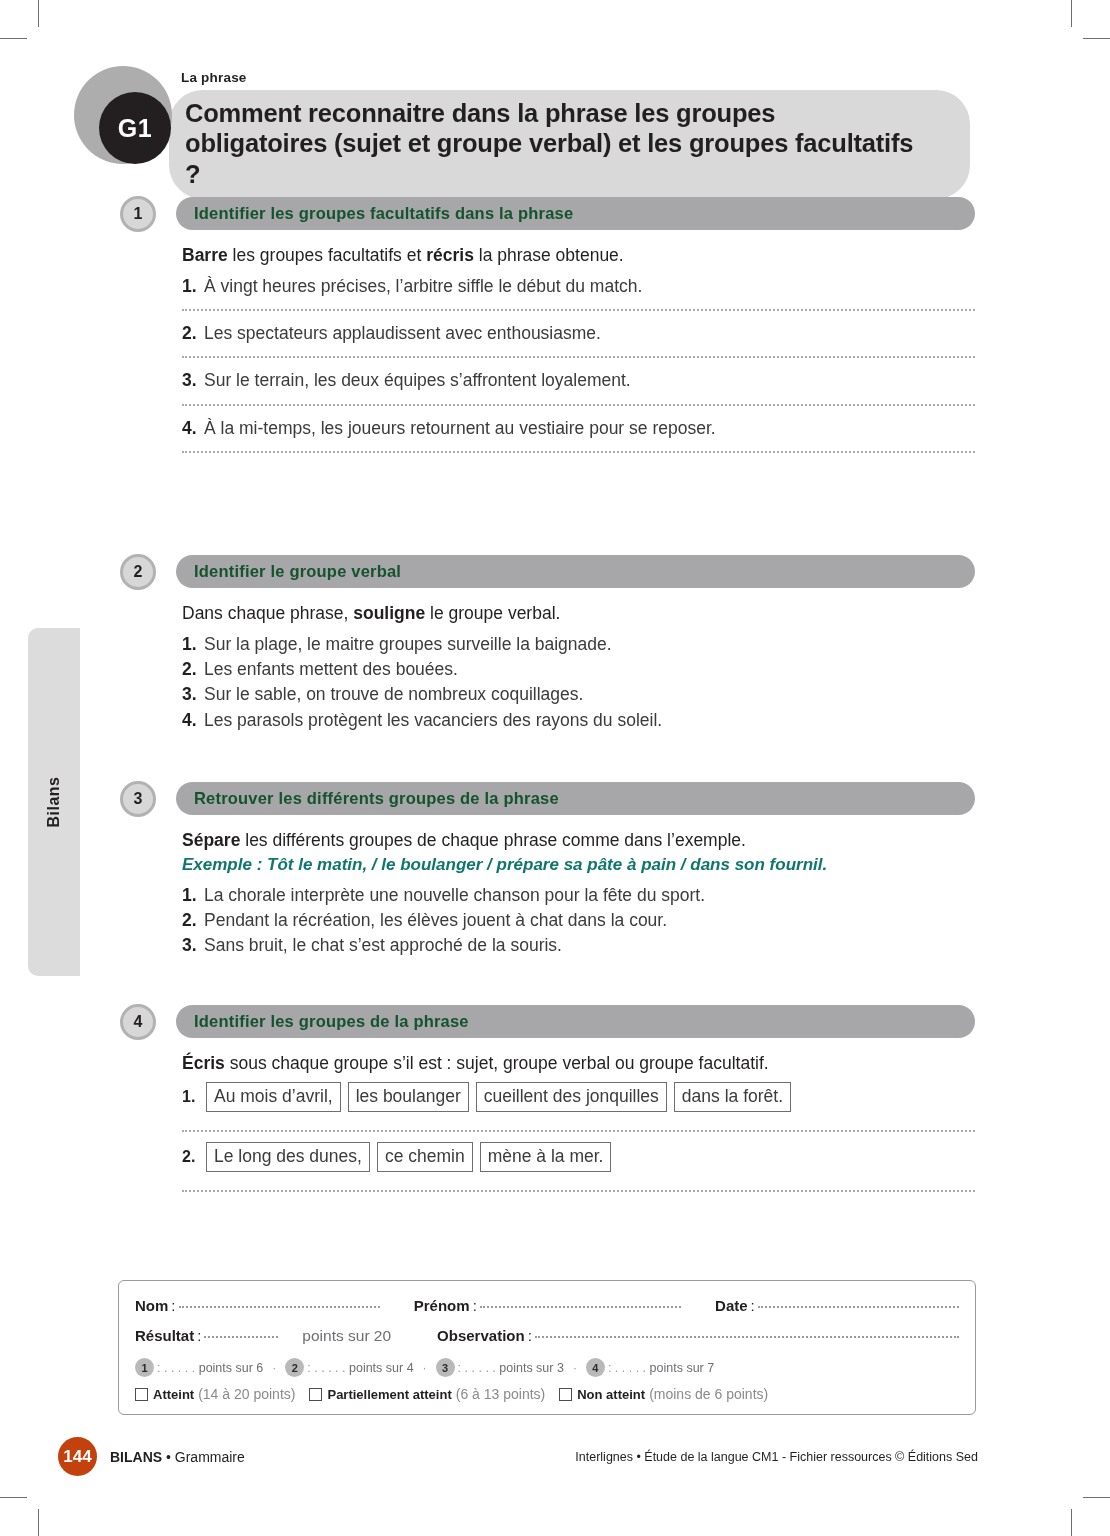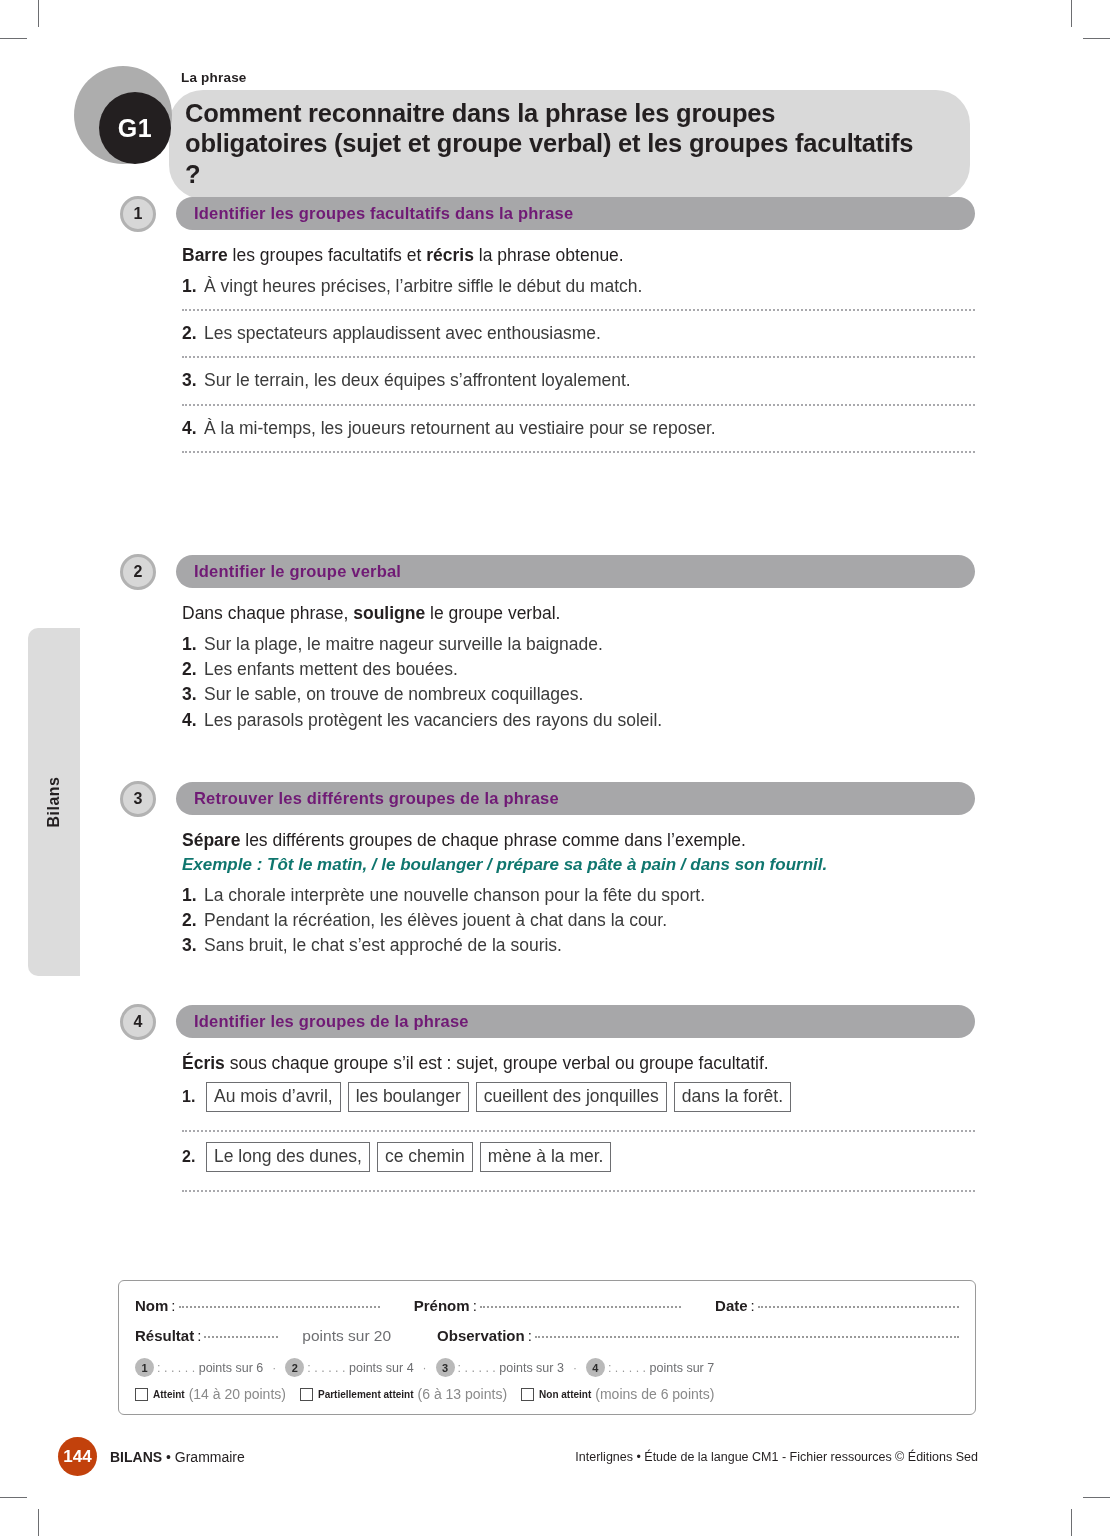--- a/index.html
+++ b/index.html
@@ -104,21 +104,21 @@
   }
   .ex-bar {
     position: absolute; left: 56px; top: 1px;
     right: 0; height: 33px;
     background: #a7a7a9;
     border-radius: 17px;
     display: flex; align-items: center;
     padding-left: 18px;
   }
   .ex-bar-label {
-    color: #701a75; font-size: 16.5px; font-weight: bold; letter-spacing: 0.2px;
+    color: #14532d; font-size: 16.5px; font-weight: bold; letter-spacing: 0.2px;
   }
 
   .ex-body { position: relative; padding-left: 62px; padding-top: 12px; }
 
   .instruction {
     font-size: 17.5px;
     line-height: 1.35;
     color: #231f20;
     margin-bottom: 6px;
   }
@@ -200,21 +200,21 @@
   .score-sep { font-size: 12px; color: #9a9a9a; margin: 0 9px; }
 
   .check-row { display: flex; align-items: center; }
   .check-item { display: flex; align-items: center; margin-right: 14px; }
   .checkbox {
     width: 13px; height: 13px;
     border: 1.4px solid #4d4d4d;
     background: #fff;
     margin-right: 5px;
   }
-  .check-label { font-size: 10px; font-weight: bold; color: #231f20; white-space: nowrap; }
+  .check-label { font-size: 13px; font-weight: bold; color: #231f20; white-space: nowrap; }
   .check-note { font-size: 14px; color: #8a8a8a; margin-left: 4px; white-space: nowrap; }
 
   
   .footer { position: absolute; left: 58px; top: 1437px; width: 920px; height: 40px; }
   .pg-badge {
     position: absolute; left: 0; top: 0;
     width: 39px; height: 39px; border-radius: 50%;
     background: #c2410c;
     display: flex; align-items: center; justify-content: center;
     color: #ffffff; font-size: 17px; font-weight: bold;
@@ -296,21 +296,21 @@
     <div class="ex-head">
       <div class="ex-badge">2</div>
       <div class="ex-bar">
         <span class="ex-bar-label">Identifier le groupe verbal</span>
       </div>
     </div>
     <div class="ex-body">
       <div class="instruction"><span>Dans chaque phrase, </span><b>souligne</b><span> le groupe verbal.</span></div>
       <div class="item-row spaced-item">
         <span class="item-num">1.</span>
-        <span class="item-text">Sur la plage, le maitre nageur surveille la baignade.</span>
+        <span class="item-text">Sur la plage, le maitre groupes surveille la baignade.</span>
       </div>
       <div class="item-row">
         <span class="item-num">2.</span>
         <span class="item-text">Les enfants mettent des bouées.</span>
       </div>
       <div class="item-row">
         <span class="item-num">3.</span>
         <span class="item-text">Sur le sable, on trouve de nombreux coquillages.</span>
       </div>
       <div class="item-row">

